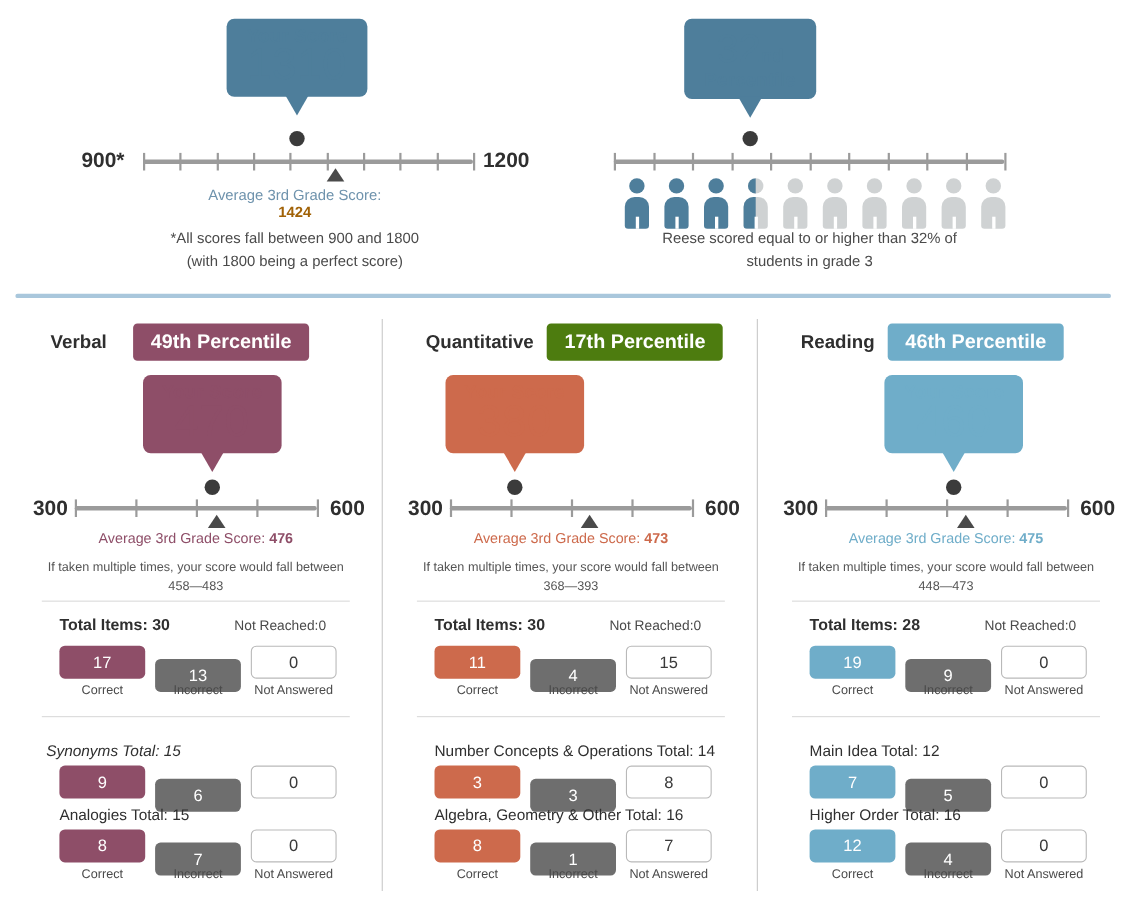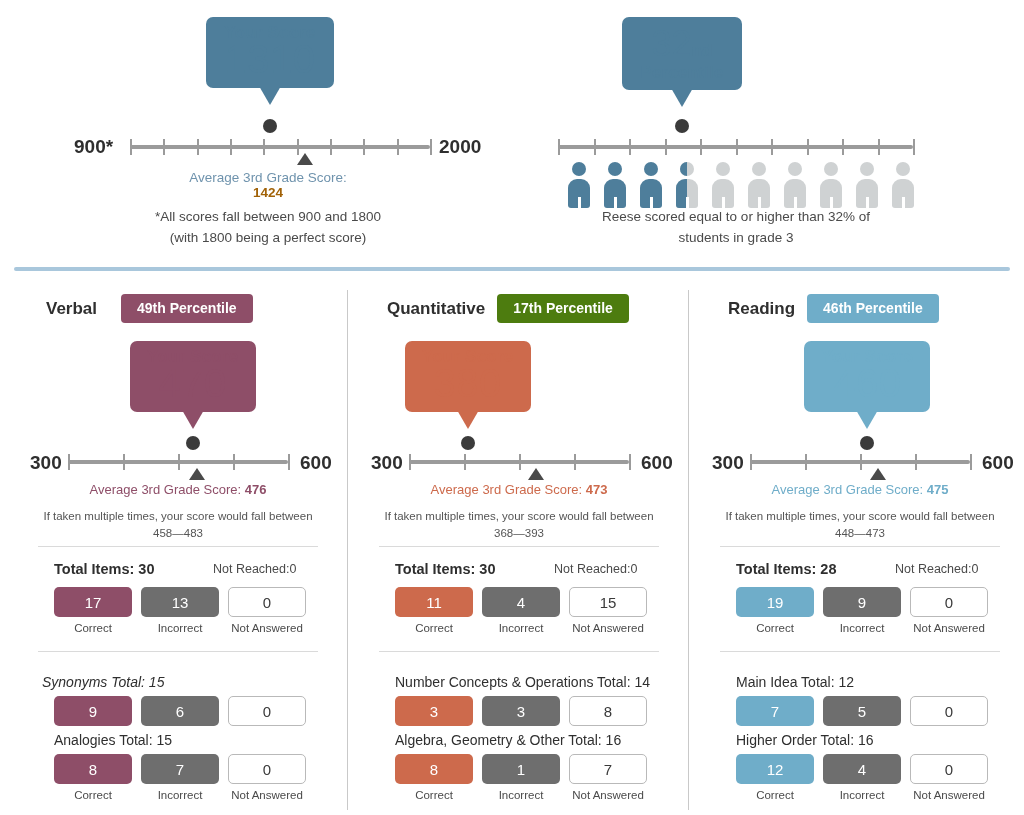--- a/index.html
+++ b/index.html
@@ -86,36 +86,36 @@
   
   .hr-main { position: absolute; left: 14px; right: 14px; height: 4px; background: #a9c7dc; border-radius: 2px; }
   .vdiv { position: absolute; width: 1px; background: #c9c9c9; }
 
   
   .col { position: absolute; top: 286px; width: 340px; height: 529px; }
   .col-head { position: absolute; top: 8px; left: 0; width: 100%; display: flex; align-items: center; }
   .subject-name { font-size: 17px; font-weight: bold; color: #2f2f2f; }
   .pct-badge {
     margin-left: 12px; border-radius: 4px; color: #fff;
-    font-size: 14px; font-weight: bold; padding: 6px 16px 7px 16px; white-space: nowrap;
+    font-size: 18px; font-weight: bold; padding: 6px 16px 7px 16px; white-space: nowrap;
   }
 
   .sep { position: absolute; height: 1px; background: #dadada; }
 
   .items-title { position: absolute; font-size: 14.5px; font-weight: bold; color: #2f2f2f; }
   .not-reached { position: absolute; font-size: 12.5px; color: #4a4a4a; }
   .sub-title { position: absolute; font-size: 14px; color: #2f2f2f; }
 
   .boxrow { position: absolute; display: flex; gap: 9px; }
   .cntbox {
     width: 78px; height: 30px; border-radius: 5px;
     display: flex; align-items: center; justify-content: center;
     font-size: 15px; color: #ffffff;
   }
-  .cntbox.incorrect { background: #6e6e6e; }
+  .cntbox.incorrect { background: #6e6e6e; margin-top: 12px; }
   .cntbox.na { background: #ffffff; border: 1.4px solid #b9b9b9; color: #3a3a3a; }
   .legrow { position: absolute; display: flex; gap: 9px; }
   .leg { width: 78px; text-align: center; font-size: 11.5px; color: #4a4a4a; }
 
   .range-note { position: absolute; text-align: center; font-size: 11.5px; color: #555; line-height: 1.5; width: 100%; left:0; }
   .avg-sub { position: absolute; text-align: center; font-size: 13px; width: 100%; left: 0; }
   .avg-sub b { font-weight: bold; }
 </style>
 </head>
 <body>
@@ -124,21 +124,21 @@
 
   <div>
     <div class="bubble" id="overall-bubble" style="position: absolute; left: 206px; top: 17px; width: 128px; background: rgb(78, 126, 155); color: rgb(78, 126, 155);">
       <div class="bubble-label">Your Score</div>
       <div class="bubble-value">1310</div>
       <span class="tail"></span>
     </div>
     <div class="dot" style="left:263px; top:119px;"></div>
 
     <div class="endlabel" style="left:74px; top:136px;">900*</div>
-    <div class="endlabel" style="left:439px; top:136px;">2000</div>
+    <div class="endlabel" style="left:439px; top:136px;">1200</div>
 
     <div class="scale" id="overall-scale" style="left:130px; top:145px; width:300px; height:24px;">
       <div class="axis"></div>
     <div class="tick" style="left: 0px;"></div>
         <div class="tick" style="left: 33.3333px;"></div>
         <div class="tick" style="left: 66.6667px;"></div>
         <div class="tick" style="left: 100px;"></div>
         <div class="tick" style="left: 133.333px;"></div>
         <div class="tick" style="left: 166.667px;"></div>
         <div class="tick" style="left: 200px;"></div>

